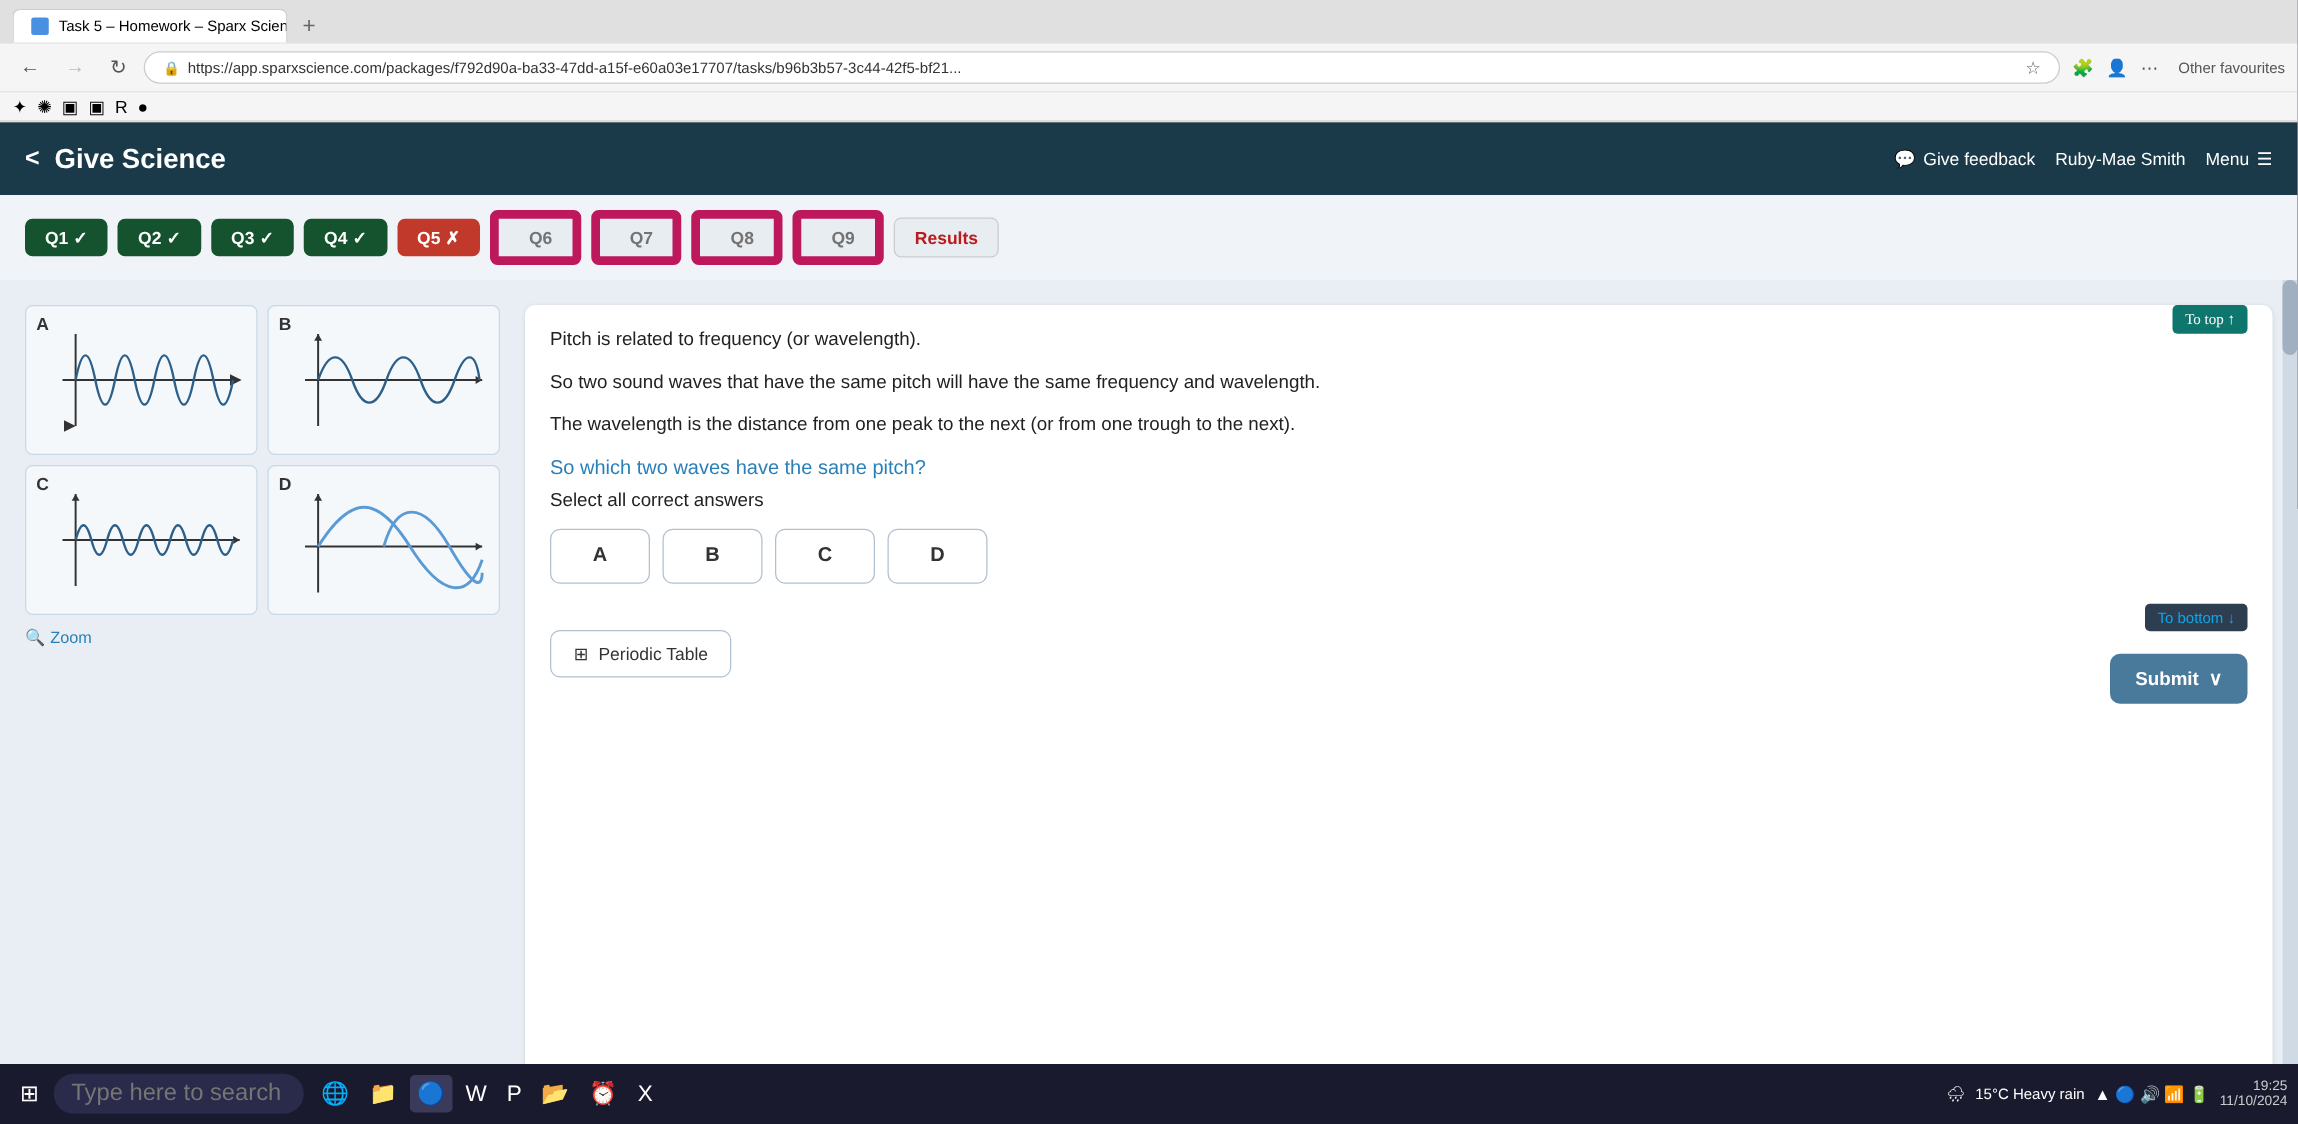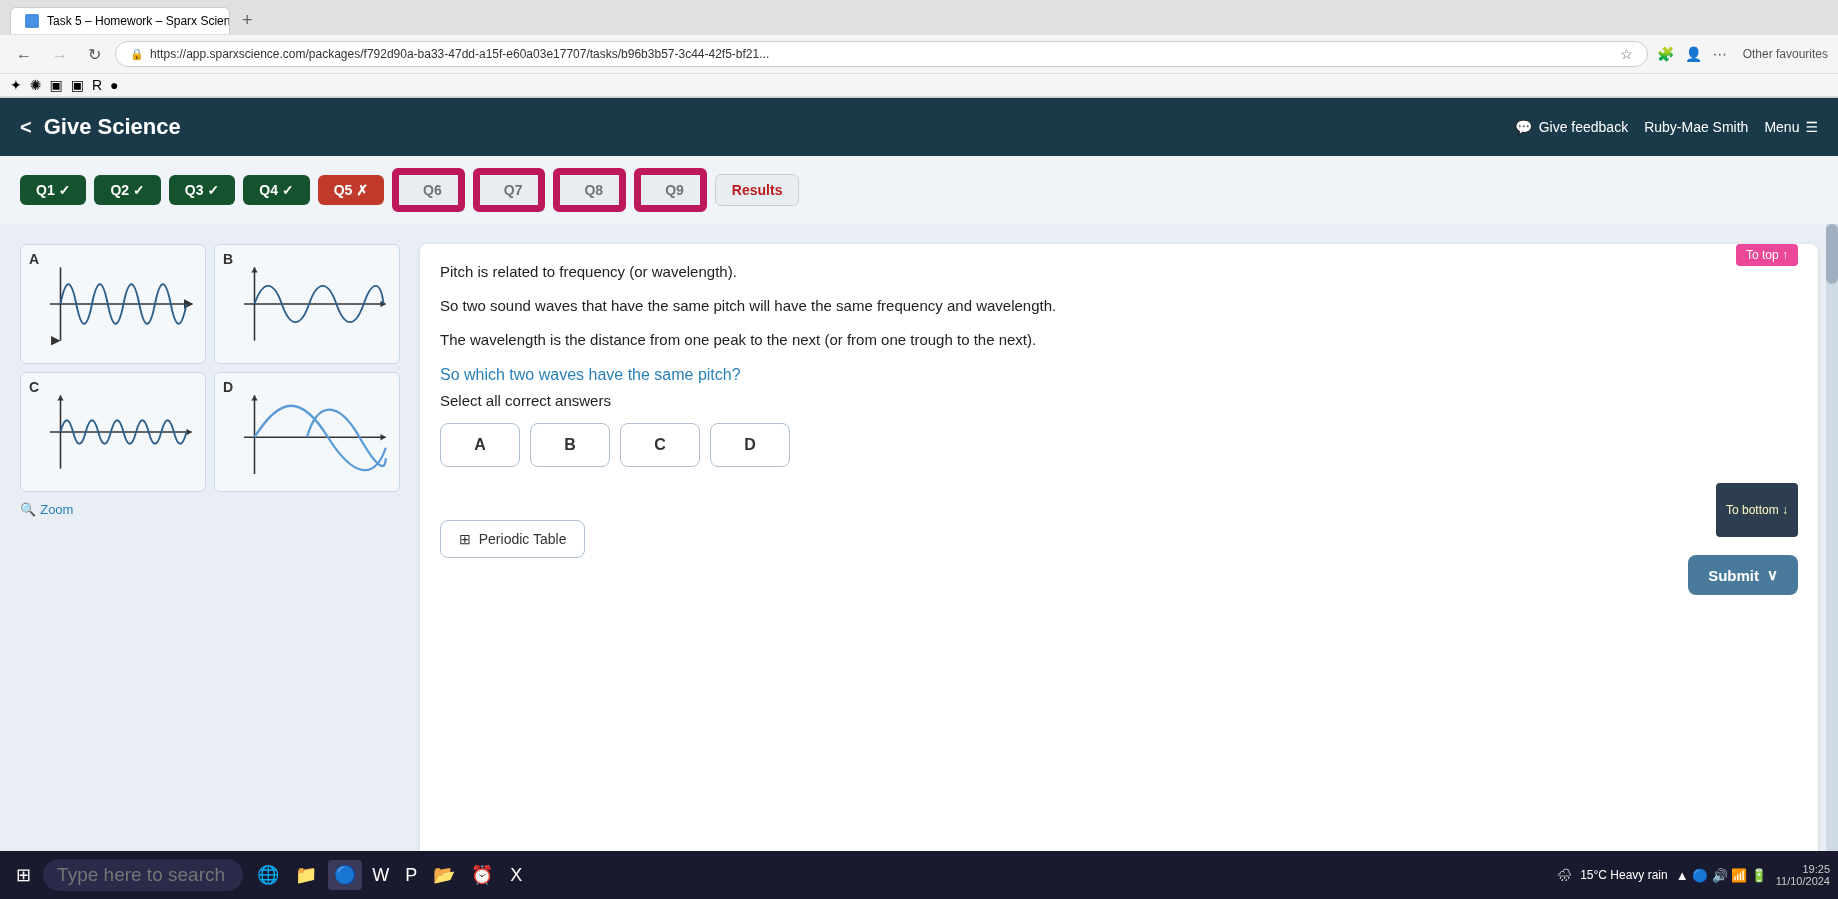--- a/index.html
+++ b/index.html
@@ -190,30 +190,31 @@
       font-size: 13px;
       cursor: pointer;
       display: flex;
       align-items: center;
       gap: 4px;
     }
     .to-top-btn {
       position: absolute;
       top: 0;
       right: 20px;
-      background: #ec4899;
+      background: #0f766e;
       color: white;
       border: none;
       border-radius: 4px;
       padding: 4px 10px;
       font-size: 12px;
       cursor: pointer;
       display: flex;
       align-items: center;
       gap: 4px;
+      font-family: Liberation Serif, serif;
     }
     .content-text {
       font-size: 15px;
       color: #222;
       line-height: 1.6;
     }
     .content-text p { margin-bottom: 10px; }
     .question-text {
       color: #2980b9;
       font-size: 16px;
@@ -272,24 +273,24 @@
       padding: 11px 20px;
       font-size: 15px;
       font-weight: 600;
       cursor: pointer;
       display: flex;
       align-items: center;
       gap: 8px;
     }
     .to-bottom-btn {
       background: #2d3e50;
-      color: #fef9c3;
+      color: #0ea5e9;
       border: none;
       border-radius: 4px;
-      padding: 20px 10px;
+      padding: 4px 10px;
       font-size: 12px;
       cursor: pointer;
       display: flex;
       align-items: center;
       gap: 4px;
       margin-bottom: 10px;
       align-self: flex-end;
     }
     .right-buttons {
       display: flex;

